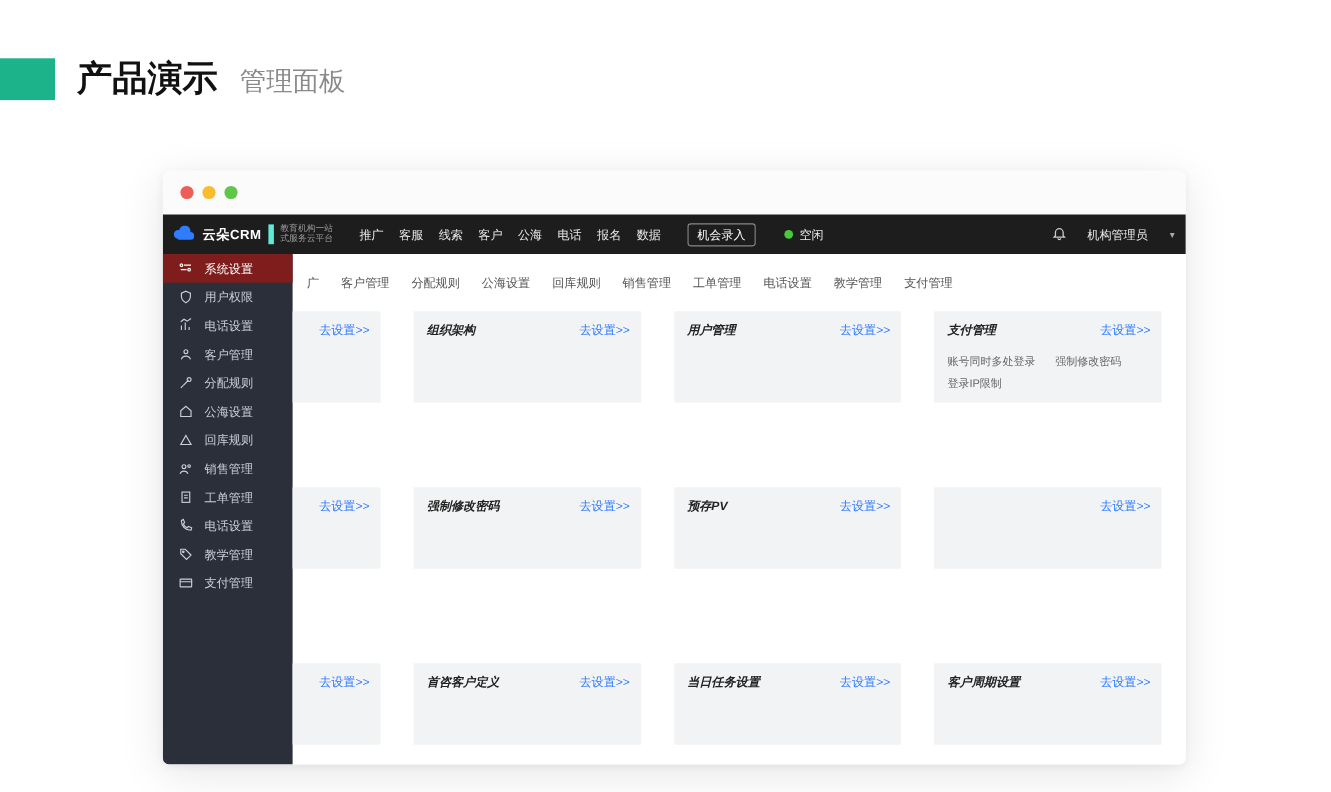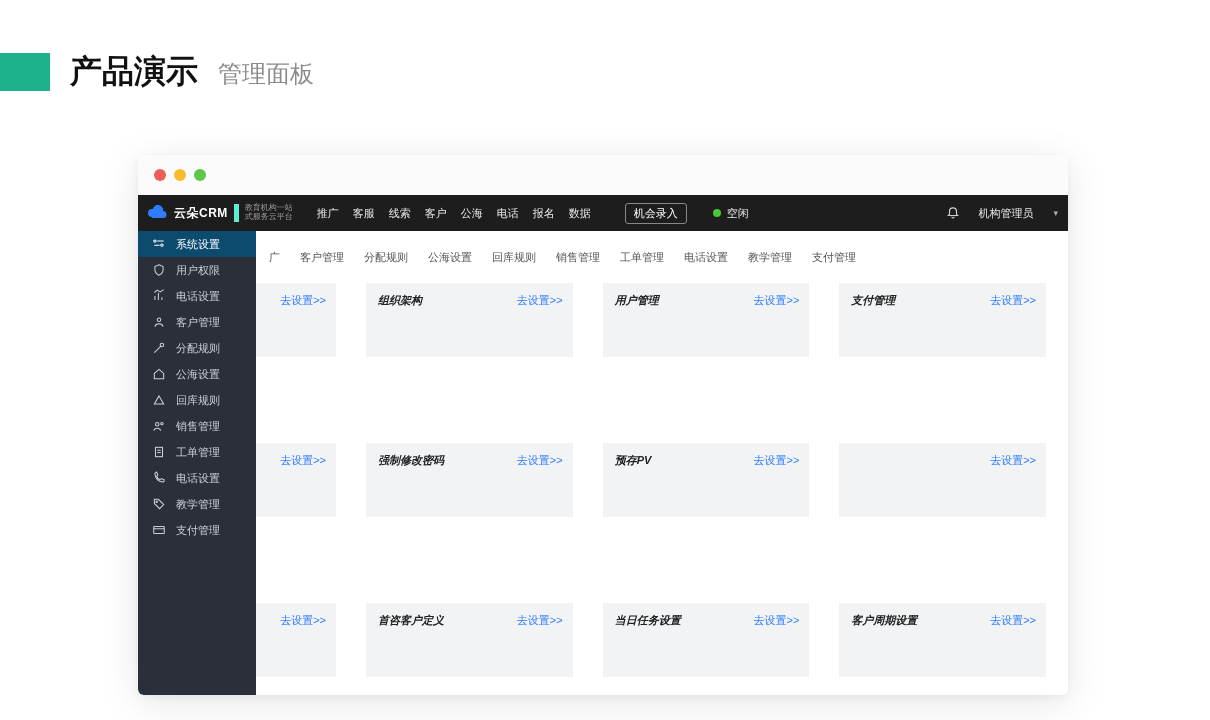--- a/index.html
+++ b/index.html
@@ -31,21 +31,21 @@
   }
   .page-title-sub {
     font-size: 24px;
     color: #8a8a8a;
     margin-left: 6px;
   }
 
   .browser-frame {
     position: absolute;
     top: 155px;
-    left: 138px;
+    left: 148px;
     width: 930px;
     height: 540px;
     background: #fff;
     border-radius: 6px;
     box-shadow: 0 8px 40px rgba(0,0,0,0.10), 0 2px 8px rgba(0,0,0,0.05);
     overflow: hidden;
   }
   .traffic-lights {
     height: 40px;
     display: flex;
@@ -75,41 +75,41 @@
   .logo-mark svg { display:block; }
   .logo-text { font-weight: 600; color:#fff; font-size:12px; letter-spacing:.5px; }
   .logo-tag {
     font-size: 8px; line-height:1.1; color:#9a9a9a;
     border-left:5px solid #5eead4; padding-left:6px;
   }
   .top-nav { display:flex; align-items:center; gap:14px; margin-left:18px; }
   .top-nav-item { cursor:pointer; color:#e9e9e9; }
   .record-btn {
     border: 1px solid #888; padding: 2px 8px; border-radius: 3px;
-    color:#fff; cursor:pointer; font-size:11px; margin-left:20px;
+    color:#fff; cursor:pointer; font-size:11px; margin-left:10px;
   }
   .status-dot { width:8px; height:8px; border-radius:50%; background:#47c93a; margin-left:26px; }
   .status-text { margin-left:6px; color:#e9e9e9; }
   .top-spacer { flex:1; }
   .bell { margin-right:18px; cursor:pointer; color:#ccc; }
   .user-menu { display:flex; align-items:center; gap:20px; cursor:pointer; }
   .chev { font-size:9px; color:#aaa; }
 
   .app-body { position:relative; height: calc(100% - 76px); background:#fff; }
 
   .sidebar {
     position:absolute; top:0; left:0; width:118px; height:100%;
     background:#2b2f3a; color:#c9ced7; font-size:11px;
     padding-top:0;
   }
   .sidebar-item {
     display:flex; align-items:center; gap:10px;
     height:26px; padding-left:14px; cursor:pointer;
   }
-  .sidebar-item.active { background:#0c4a6e; color:#fff; }
+  .sidebar-item.active { background:#7f1d1d; color:#fff; }
   .sidebar-item .ico { width:14px; height:14px; display:flex; align-items:center; justify-content:center; }
   .sidebar-item .ico svg { stroke:#c9ced7; }
   .sidebar-item.active .ico svg { stroke:#fff; }
 
   .content {
     margin-left:118px; height:100%;
     padding: 0 0 0 0;
     overflow:hidden;
   }
   .tabs-row {
@@ -324,21 +324,25 @@
           <span class="tab">电话设置</span>
           <span class="tab">教学管理</span>
           <span class="tab">支付管理</span>
         </div>
 
       <div class="card-area">
         <div class="grid-row" id="row1" style="top:0">
             <div class="card first" style="flex: 0 0 120px;"><span class="card-title"></span><span class="card-link">去设置&gt;&gt;</span></div>
             <div class="card"><span class="card-title">组织架构</span><span class="card-link">去设置&gt;&gt;</span></div>
             <div class="card"><span class="card-title">用户管理</span><span class="card-link">去设置&gt;&gt;</span></div>
-            <div class="card"><span class="card-title">支付管理</span><span class="card-link">去设置&gt;&gt;</span></div>
+            <div class="card"><span class="card-title">支付管理</span><span class="card-link">去设置&gt;&gt;</span><div class="card-tags">
+                <span class="card-tag">账号同时多处登录</span>
+                <span class="card-tag">强制修改密码</span>
+                <span class="card-tag">登录IP限制</span>
+              </div></div>
           </div>
         <div class="grid-row" id="row2" style="top:160px">
             <div class="card first" style="flex: 0 0 120px;">
               <span class="card-link">去设置&gt;&gt;</span>
             </div>
             <div class="card"><span class="card-title">强制修改密码</span><span class="card-link">去设置&gt;&gt;</span></div>
             <div class="card"><span class="card-title">预存PV</span><span class="card-link">去设置&gt;&gt;</span></div>
             <div class="card"><span class="card-title"></span><span class="card-link">去设置&gt;&gt;</span></div>
           </div>
         <div class="grid-row" id="row3" style="top:320px">

